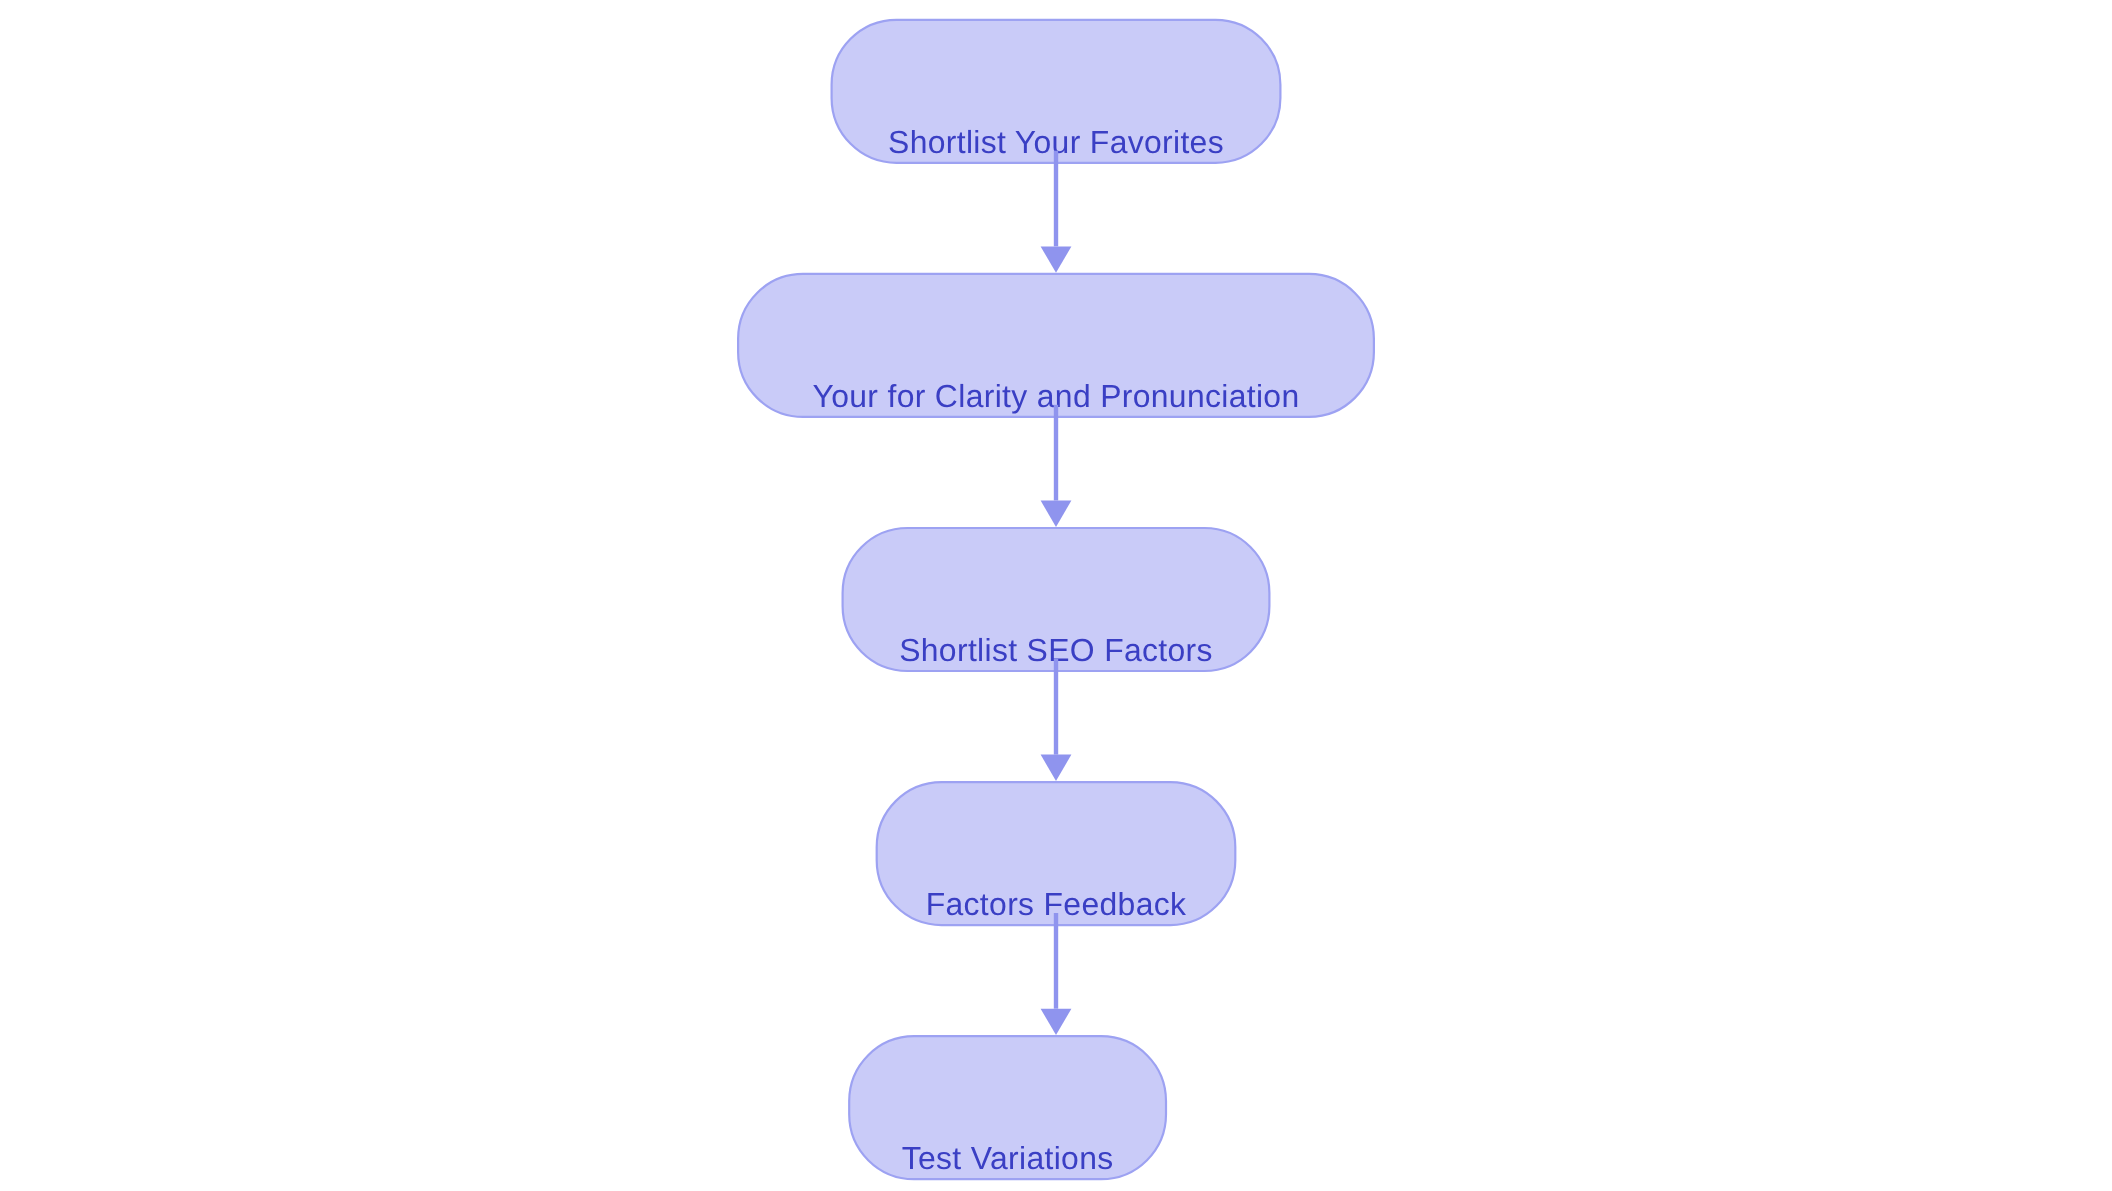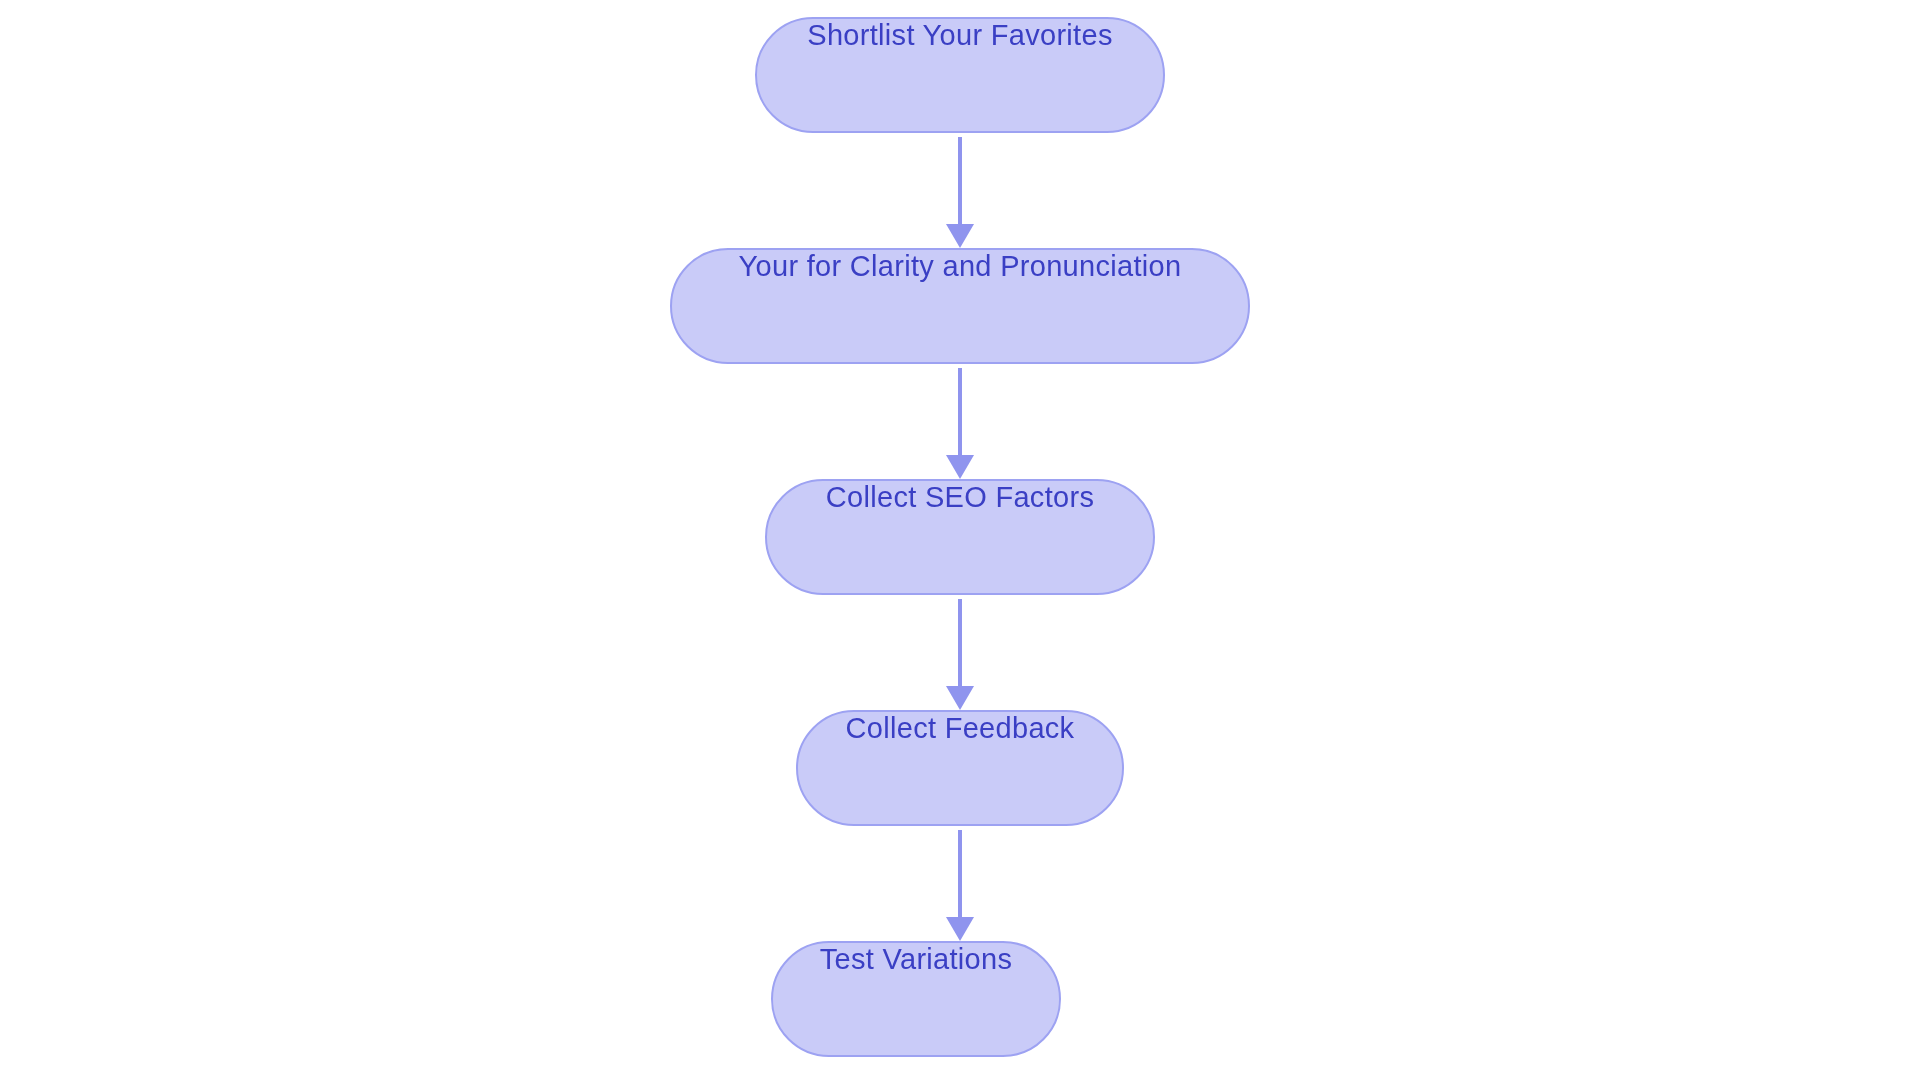--- a/index.html
+++ b/index.html
@@ -16,26 +16,26 @@
     font-family: "Liberation Sans", sans-serif;
     overflow: hidden;
   }
   .canvas {
     position: relative;
     width: 1920px; height: 1083px;
     background: var(--background);
   }
   .flow-node {
     position: absolute;
-    height: 116px;
+    height: 132px;
     background: var(--node-fill);
     border: 2px solid var(--node-border);
     border-radius: 60px;
     display: flex;
-    align-items: flex-start;
+    align-items: flex-end;
     justify-content: center;
   }
   .flow-node .node-label {
     color: var(--node-text);
     font-size: 29px;
     font-weight: 400;
     letter-spacing: 0.3px;
     white-space: nowrap;
     text-align: center;
   }
@@ -87,30 +87,30 @@
   <div class="flow-node n2">
     <span class="node-label">Your for Clarity and Pronunciation</span>
   </div>
 
   <div class="connector c2">
     <div class="stem"></div>
     <div class="head"></div>
   </div>
 
   <div class="flow-node n3">
-    <span class="node-label">Collect SEO Factors</span>
+    <span class="node-label">Shortlist SEO Factors</span>
   </div>
 
   <div class="connector c3">
     <div class="stem"></div>
     <div class="head"></div>
   </div>
 
   <div class="flow-node n4">
-    <span class="node-label">Collect Feedback</span>
+    <span class="node-label">Factors Feedback</span>
   </div>
 
   <div class="connector c4">
     <div class="stem"></div>
     <div class="head"></div>
   </div>
 
   <div class="flow-node n5">
     <span class="node-label">Test Variations</span>
   </div>

